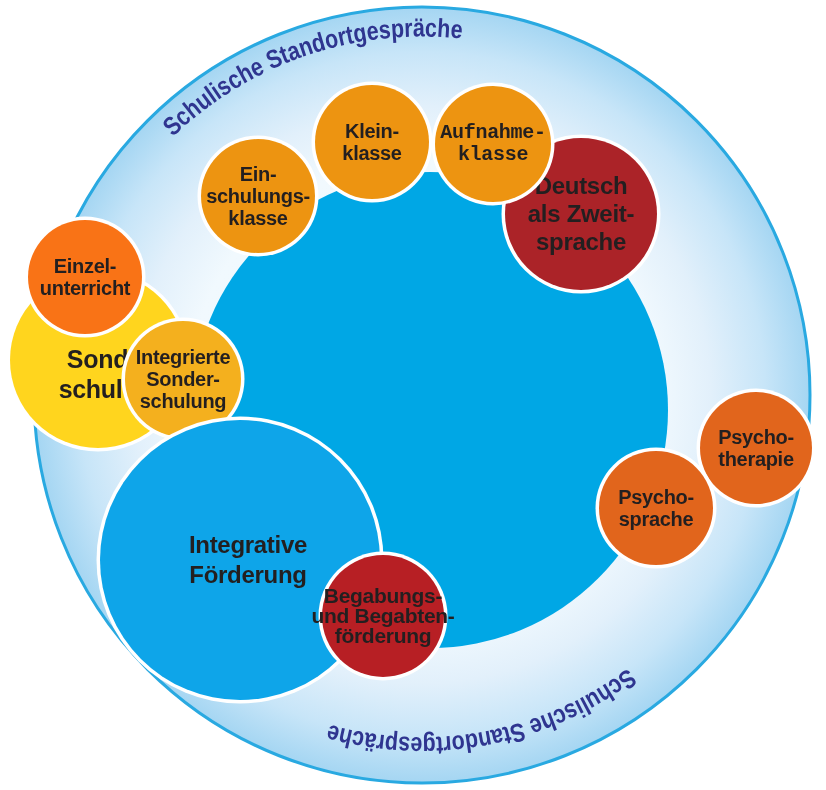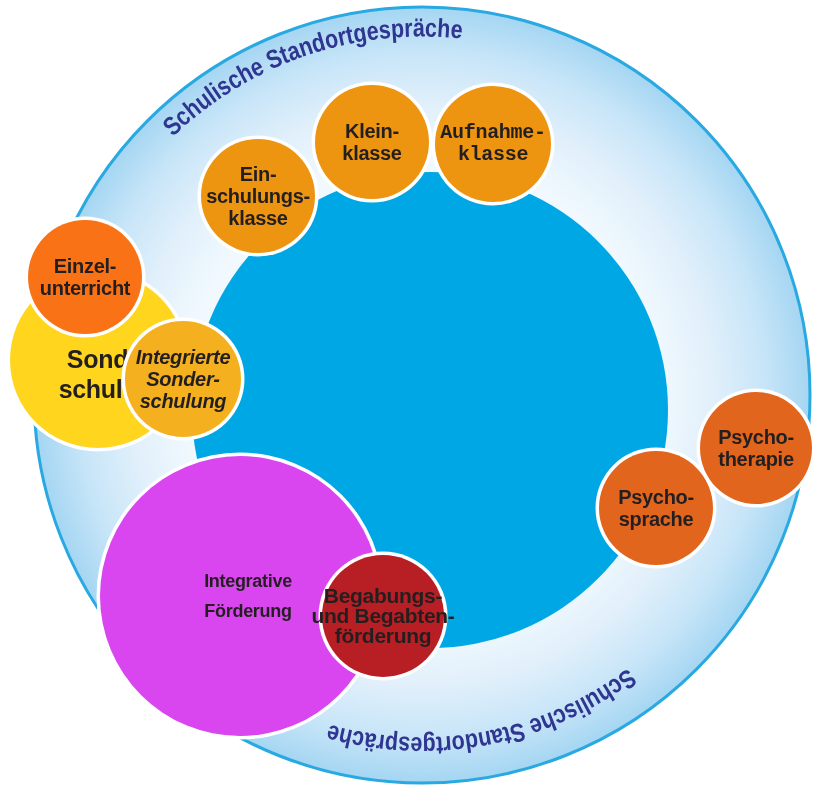--- a/index.html
+++ b/index.html
@@ -25,26 +25,26 @@
     font-size:20px; line-height:22px; letter-spacing:-0.3px;
   }
   .node .line { white-space:nowrap; }
 
   .n-klein        { left:315px; top:85px;  width:114px; height:114px; background:#ED9411; }
   .n-aufnahme     { left:435px; top:86px;  width:116px; height:116px; background:#ED9411;font-family:Liberation Mono, monospace; }
   .n-einschulung  { left:201px; top:139px; width:114px; height:114px; background:#ED9411; }
   .n-daz          { left:505px; top:138px; width:152px; height:152px; background:#AB2328; font-size:24px; line-height:28px; }
   .n-einzel       { left:28px;  top:220px; width:114px; height:114px; background:#f97316; }
   .n-sonder       { left:10px;  top:272px; width:176px; height:176px; background:#FFD51E; font-size:25px; line-height:30px; padding-left:30px; padding-top:28px; }
-  .n-integrierte  { left:125px; top:321px; width:116px; height:116px; background:#F4B01E;font-style:italic; }
+  .n-integrierte  { left:125px; top:321px; width:116px; height:116px; background:#F4B01E; }
   .n-logo         { left:604px; top:321px; width:108px; height:108px; background:#E1651C; }
   .n-psychoth     { left:700px; top:392px; width:112px; height:112px; background:#E1651C; }
   .n-psychomo     { left:599px; top:451px; width:114px; height:114px; background:#E1651C; }
   .n-audio        { left:514px; top:540px; width:112px; height:112px; background:#E1651C; }
-  .n-integrative  { left:100px; top:456px; width:280px; height:280px; background:#d946ef; font-size:18px; line-height:30px; padding-left:16px; }
+  .n-integrative  { left:100px; top:420px; width:280px; height:280px; background:#0ea5e9; font-size:24px; line-height:30px; padding-left:16px; }
   .n-begabung     { left:322px; top:555px; width:122px; height:122px; background:#B71F24; font-size:21px; line-height:20px; }
 
   .center-label {
     position:absolute; left:433px; top:385px;
     transform:translate(-50%,-50%);
     color:#ffffff; font-weight:bold; font-size:53px; letter-spacing:-2px;
     white-space:nowrap;
   }
 </style>
 </head>
@@ -70,20 +70,25 @@
 
     <text class="arc-text" textLength="315" lengthAdjust="spacingAndGlyphs">
       <textPath href="#arcTop">Schulische Standortgespräche</textPath>
     </text>
     <text class="arc-text" textLength="315" lengthAdjust="spacingAndGlyphs">
       <textPath href="#arcBottom">Schulische Standortgespräche</textPath>
     </text>
   </svg>
 
 
+  <div class="node n-daz">
+    <div class="line">Deutsch</div>
+    <div class="line">als Zweit-</div>
+    <div class="line">sprache</div>
+  </div>
 
   <div class="node n-klein">
     <div class="line">Klein-</div>
     <div class="line">klasse</div>
   </div>
 
   <div class="node n-aufnahme">
     <div class="line">Aufnahme-</div>
     <div class="line">klasse</div>
   </div>

